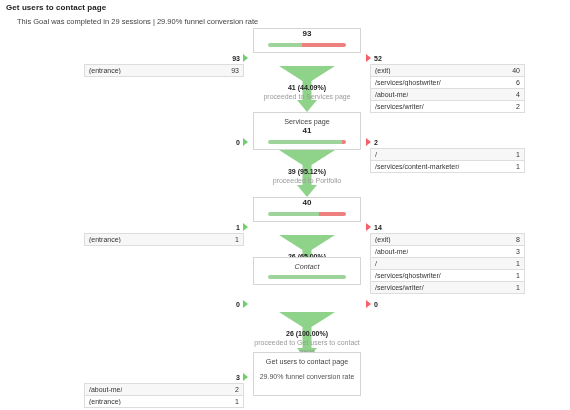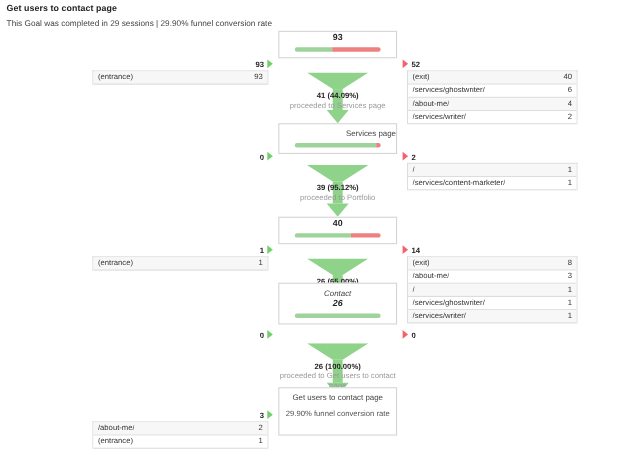--- a/index.html
+++ b/index.html
@@ -21,21 +21,21 @@
     position: absolute;
     left: 6px;
     top: 3px;
     font-size: 8px;
     font-weight: bold;
     color: #222222;
     letter-spacing: 0.01em;
   }
   .page-subtitle {
     position: absolute;
-    left: 6px;
+    left: 17px;
     top: 17px;
     font-size: 7.5px;
     color: #444444;
   }
 
   .node-box {
     position: absolute;
     left: 253px;
     width: 108px;
     border: 1px solid #d5d5d5;
@@ -214,22 +214,23 @@
       <svg width="108" height="46" class="funnel-svg">
         <polygon points="26,0 82,0 58.5,15 49.5,15" fill="#8fd38a"></polygon>
         <rect x="49.5" y="15" width="9" height="19" fill="#8fd38a"></rect>
         <polygon points="44,34 64,34 54,46" fill="#8fd38a"></polygon>
       </svg>
       <div style="position: absolute; left: 0px; width: 108px; top: 17px; text-align: center;">
         <div class="conn-main">41 (44.09%)</div>
         <div class="conn-sub">proceeded to Services page</div>
       </div>
     </div>
-    <div class="node-box" style="top: 112px; text-align: right;">
+    <div class="node-box" style="top: 112px;">
       <div class="node-title">Services page</div>
+      <div class="node-count">41</div>
       <div class="node-bar-wrap">
         <div class="node-bar-green" style="width: 95.12%; background: rgb(158, 212, 155);"></div>
         <div class="node-bar-red" style="left: 95.12%; width: 4.88%; background: rgb(239, 128, 128);"></div>
       </div>
     </div>
     <div class="left-marker" style="left: 200px; width: 48px; top: 138px;"><span>0</span><span class="tri-right-green" style="border-left-color: rgb(111, 207, 106);"></span></div>
     <div class="right-marker" style="left: 366px; top: 138px;"><span class="tri-right-red" style="border-left-color: rgb(244, 97, 107);"></span><span>2</span></div>
     <div class="dtable right-table" style="top: 148px;">
       <div class="drow">
         <span class="dlabel">/</span>
@@ -294,21 +295,20 @@
         <rect x="49.5" y="15" width="9" height="12" fill="#8fd38a"></rect>
         <polygon points="44,27 64,27 54,39" fill="#8fd38a"></polygon>
       </svg>
       <div style="position: absolute; left: 0px; width: 108px; top: 17px; text-align: center;">
         <div class="conn-main">26 (65.00%)</div>
         <div class="conn-sub">proceeded to Contact</div>
       </div>
     </div>
     <div class="node-box" style="top: 257px; font-style: italic;">
       <div class="node-title">Contact</div>
-      <div class="node-count">26</div>
       <div class="node-bar-wrap">
         <div class="node-bar-green full" style="width: 100%; background: rgb(158, 212, 155);"></div>
       </div>
     </div>
     <div class="left-marker" style="left: 200px; width: 48px; top: 300px;"><span>0</span><span class="tri-right-green" style="border-left-color: rgb(111, 207, 106);"></span></div>
     <div class="right-marker" style="left: 366px; top: 300px;"><span class="tri-right-red" style="border-left-color: rgb(244, 97, 107);"></span><span>0</span></div>
     <div class="connector" style="top: 312px;">
       <svg width="108" height="48" class="funnel-svg">
         <polygon points="26,0 82,0 58.5,15 49.5,15" fill="#8fd38a"></polygon>
         <rect x="49.5" y="15" width="9" height="21" fill="#8fd38a"></rect>

